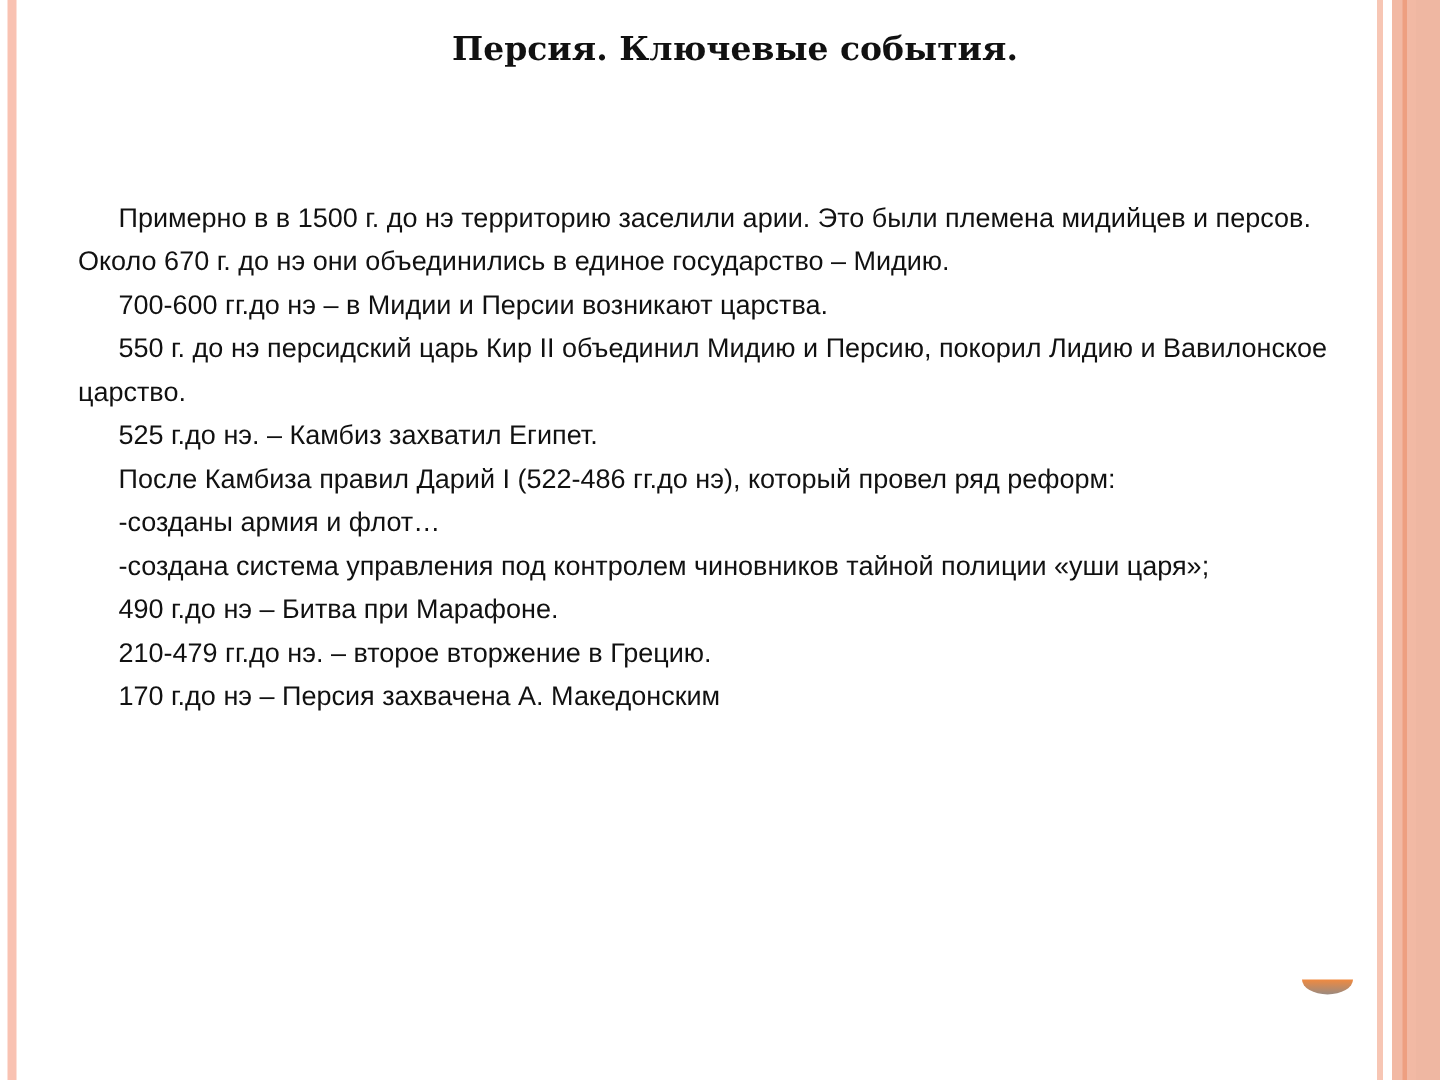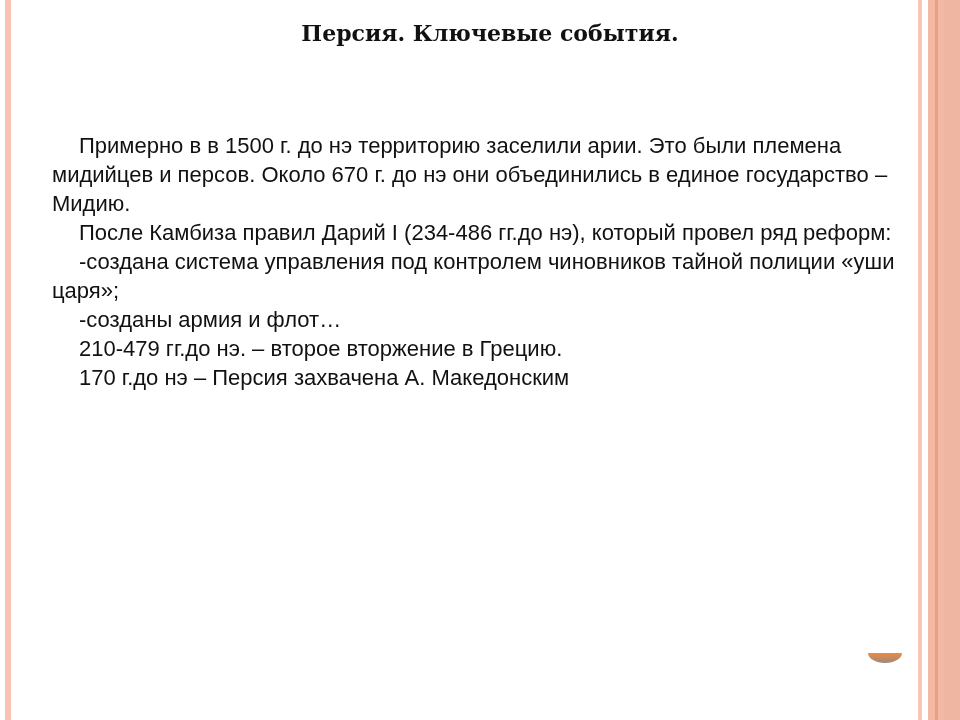--- a/index.html
+++ b/index.html
@@ -20,21 +20,21 @@
   .rb3 { left:935px; width:3px; background:#ee9f80; }
   .rb4 { left:944px; width:16px; background:#efb7a2; }
   .title {
     position:absolute; left:0; width:980px; top:20px;
     text-align:center;
     font-family:"DejaVu Serif", serif; font-weight:bold;
     font-size:22px; color:#111;
   }
   .body-text {
     position:absolute; left:52px; top:131px; width:860px;
-    font-size:22px; line-height:29px; color:#111;
+    font-size:18px; line-height:29px; color:#111;
   }
   .para { margin:0; text-indent:27px; }
   .decor {
     position:absolute; left:868px; top:653px; width:34px; height:10px;
     border-radius:0 0 17px 17px / 0 0 10px 10px;
     background:linear-gradient(#f08a40,#9a8a80);
   }
 </style>
 </head>
 <body>
@@ -42,20 +42,24 @@
 <div class="left-stripe"></div>
 <div class="right-band rb1"></div>
 <div class="right-band rb2"></div>
 <div class="right-band rb3"></div>
 <div class="right-band rb4"></div>
 
 <div class="title">Персия. Ключевые события.</div>
 
 <div class="body-text">
   <p class="para">Примерно в в 1500 г. до нэ территорию заселили арии. Это были племена мидийцев и персов. Около 670 г. до нэ они объединились  в единое государство – Мидию.</p>
-  <p class="para">После Камбиза правил Дарий I (234-486 гг.до нэ), который провел ряд реформ:</p>
+  <p class="para">700-600 гг.до нэ – в Мидии и Персии возникают царства.</p>
+  <p class="para">550 г. до нэ персидский царь Кир II объединил Мидию и Персию, покорил Лидию и Вавилонское царство.</p>
+  <p class="para">525 г.до нэ. – Камбиз захватил Египет.</p>
+  <p class="para">После Камбиза правил Дарий I (522-486 гг.до нэ), который провел ряд реформ:</p>
+  <p class="para">-созданы армия и флот…</p>
   <p class="para">-создана система управления под контролем чиновников тайной полиции «уши царя»;</p>
-  <p class="para">-созданы армия и флот…</p>
+  <p class="para">490 г.до нэ – Битва при Марафоне.</p>
   <p class="para">210-479  гг.до нэ. –  второе вторжение в Грецию.</p>
   <p class="para">170 г.до нэ – Персия  захвачена А. Македонским</p>
 </div>
 
 <div class="decor"></div>
 
 </body></html>

